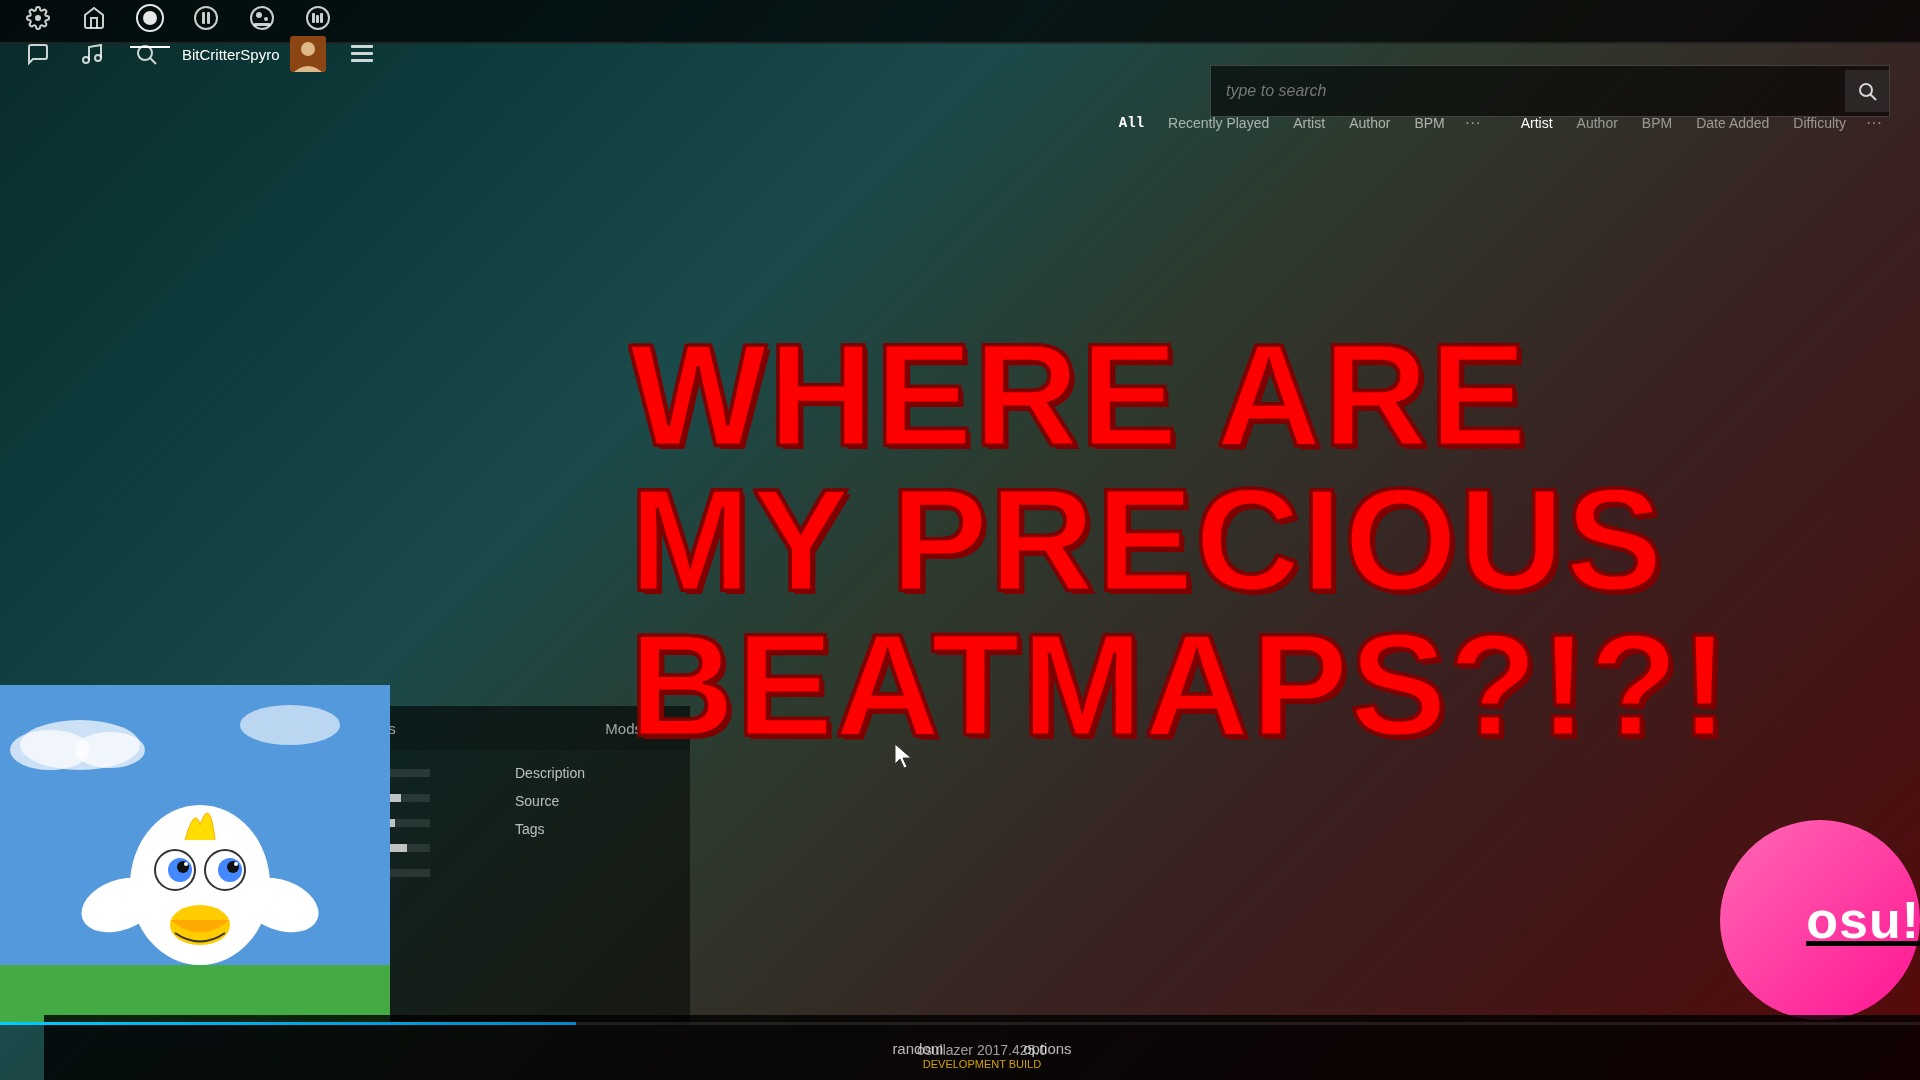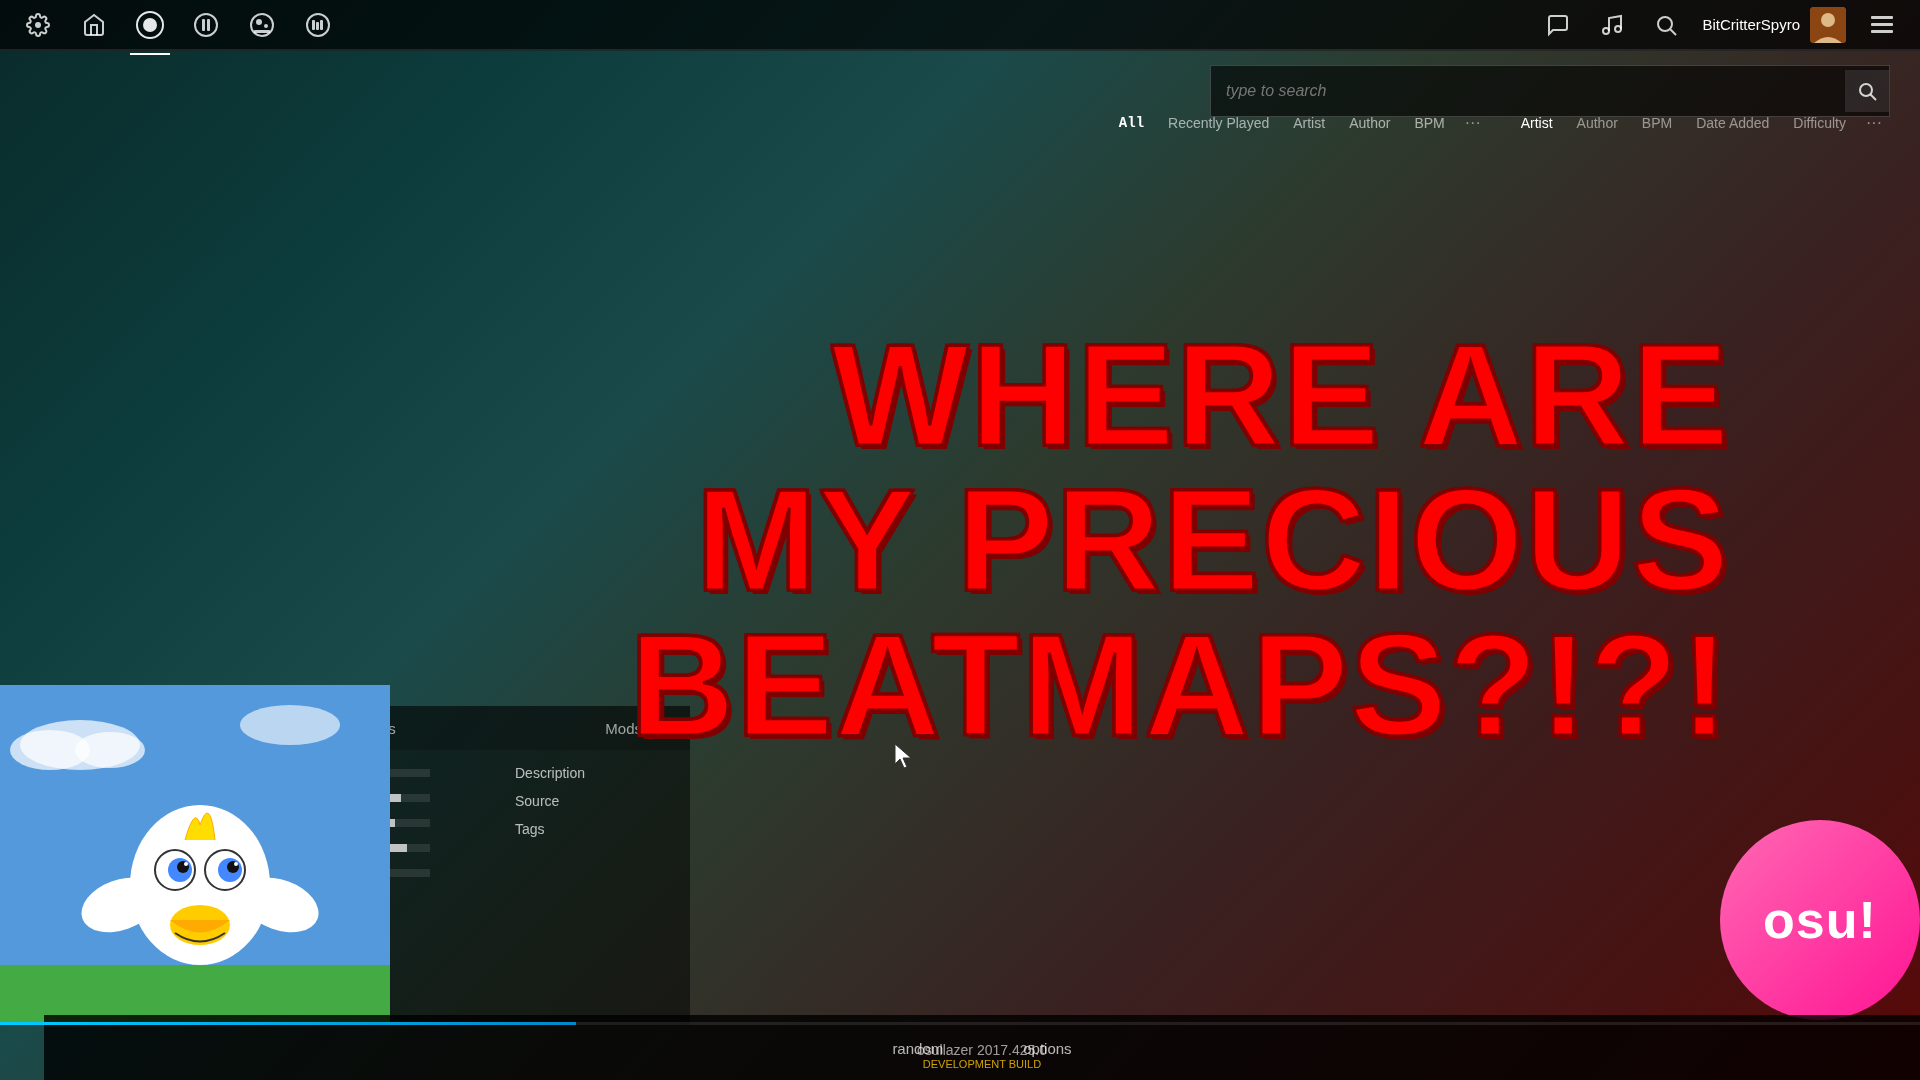--- a/index.html
+++ b/index.html
@@ -17,25 +17,26 @@
       position: absolute;
       top: 0; left: 0; right: 0; bottom: 0;
       background: linear-gradient(135deg, #0a2a2a 0%, #0d3d3d 20%, #1a4a4a 35%, #2d3a2d 50%, #3a2020 70%, #4a1010 90%, #5a0808 100%);
       z-index: 0;
     }
 
     
     .top-nav {
       position: absolute;
       top: 0; left: 0; right: 0;
-      height: 51px;
+      height: 44px;
       background: rgba(0,0,0,0.7);
       display: flex;
       z-index: 100;
       border-bottom: 2px solid rgba(255,255,255,0.1);
+      flex-direction: column;
     }
 
     .nav-icons-left {
       display: flex;
       align-items: center;
       gap: 20px;
       padding: 0 20px;
     }
 
     .nav-icon {
@@ -336,21 +337,21 @@
       text-align: center;
     }
 
     
     .overlay-text {
       position: absolute;
       top: 50%;
       left: 50%;
       transform: translate(-30%, -50%);
       z-index: 80;
-      text-align: right;
+      text-align: left;
       pointer-events: none;
     }
 
     .overlay-line1, .overlay-line2 {
       font-family: 'Impact', 'Arial Black', Arial, sans-serif;
       font-size: 145px;
       font-weight: 900;
       color: #ff0000;
       -webkit-text-stroke: 3px #800000;
       text-shadow: 4px 4px 0px #800000, -2px -2px 0px #800000, 2px -2px 0px #800000, -2px 2px 0px #800000;
@@ -393,22 +394,23 @@
       z-index: 90;
     }
 
     .osu-circle {
       width: 200px;
       height: 200px;
       background: linear-gradient(135deg, #ff69b4, #ff1493);
       border-radius: 50%;
       display: flex;
       align-items: center;
-      justify-content: center;
+      justify-content: flex-end;
       position: relative;
+      text-decoration: underline;
     }
 
     .osu-text {
       font-family: 'Impact', Arial, sans-serif;
       font-size: 52px;
       color: #fff;
       font-weight: 900;
       letter-spacing: 1px;
     }
 

